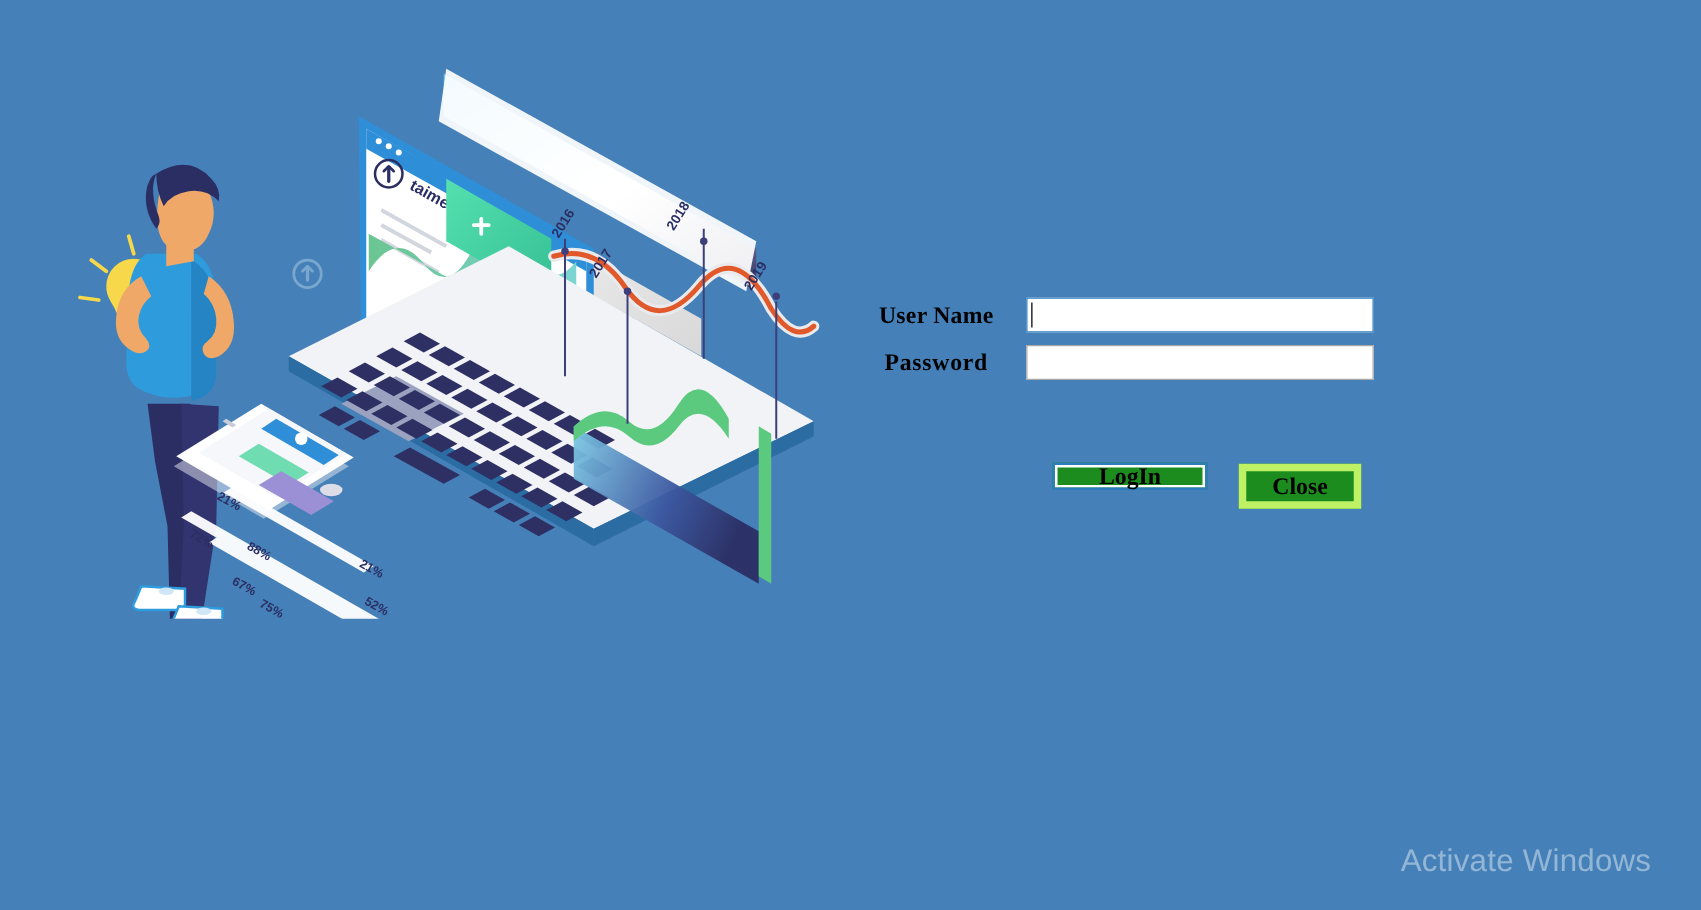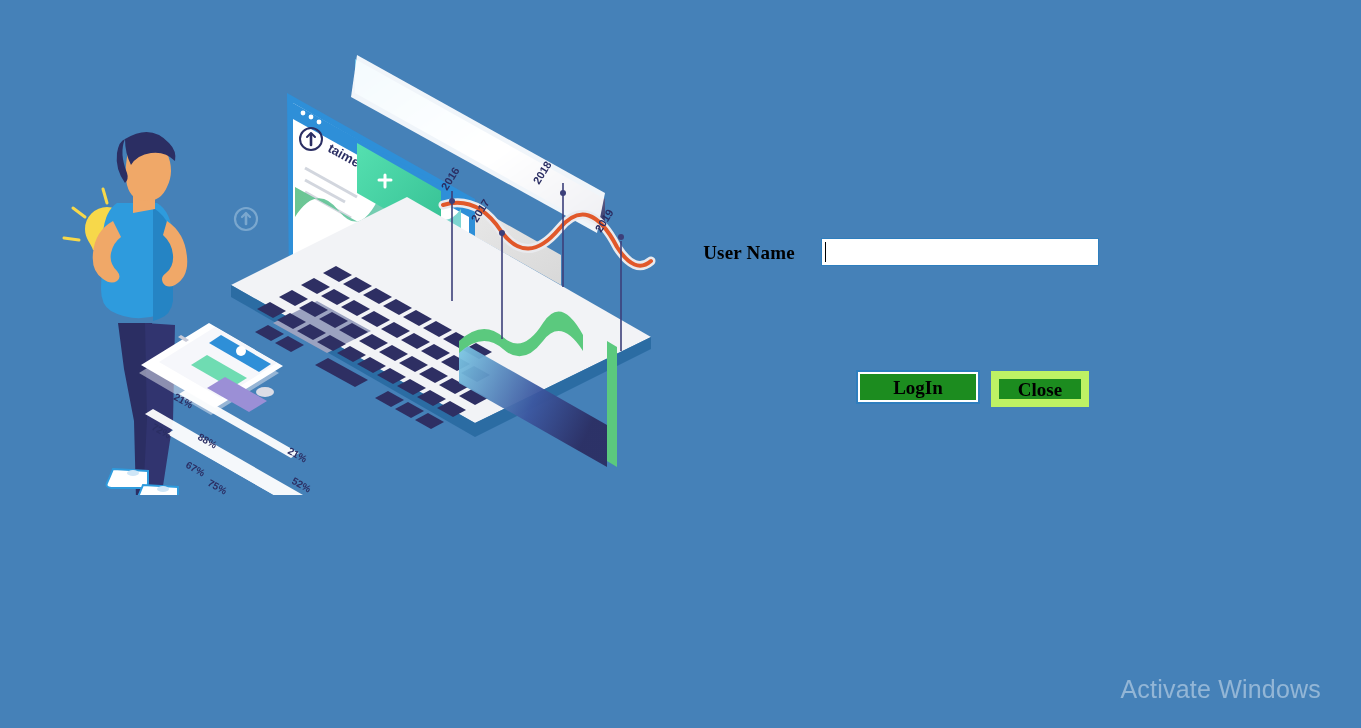--- a/index.html
+++ b/index.html
@@ -107,33 +107,33 @@
     color: #000000;
     font-family: "Liberation Serif", serif;
     font-weight: bold;
     font-size: 19px;
     line-height: 1;
     text-align: center;
     cursor: pointer;
     padding: 0;
   }
   #btn-login {
-    left: 166px;
+    left: 152px;
     top: 145px;
     width: 124px;
-    height: 34px;
+    height: 22px;
     border: 2px solid #2e7ebe;
     box-shadow: inset 0 0 0 2px #ffffff;
   }
   #btn-close {
     left: 301px;
     top: 146px;
     width: 98px;
     height: 36px;
-    border: 8px solid #bef264;
+    border: 6px solid #bef264;
   }
 
   
   #activate-watermark {
     position: absolute;
     right: 40px;
     bottom: 24px;
     text-align: right;
     font-family: Liberation Sans, sans-serif;
     color: rgba(255,255,255,0.42);
@@ -391,20 +391,24 @@
   </div>
 
   <div id="login-form">
 
     <div class="field-row" id="row-username">
       <span class="field-label" id="label-username">User Name</span>
       <input class="field-input" id="input-username" type="text" placeholder="" style="">
       <span id="caret"></span>
     </div>
 
+    <div class="field-row" id="row-password">
+      <span class="field-label" id="label-password">Password</span>
+      <input class="field-input" id="input-password" type="password" placeholder="" style="">
+    </div>
 
     <button class="btn" id="btn-login">LogIn</button>
 
     <button class="btn" id="btn-close">Close</button>
   </div>
 
   <div id="activate-watermark">
     <div id="activate-title">Activate Windows</div>
   </div>
 

